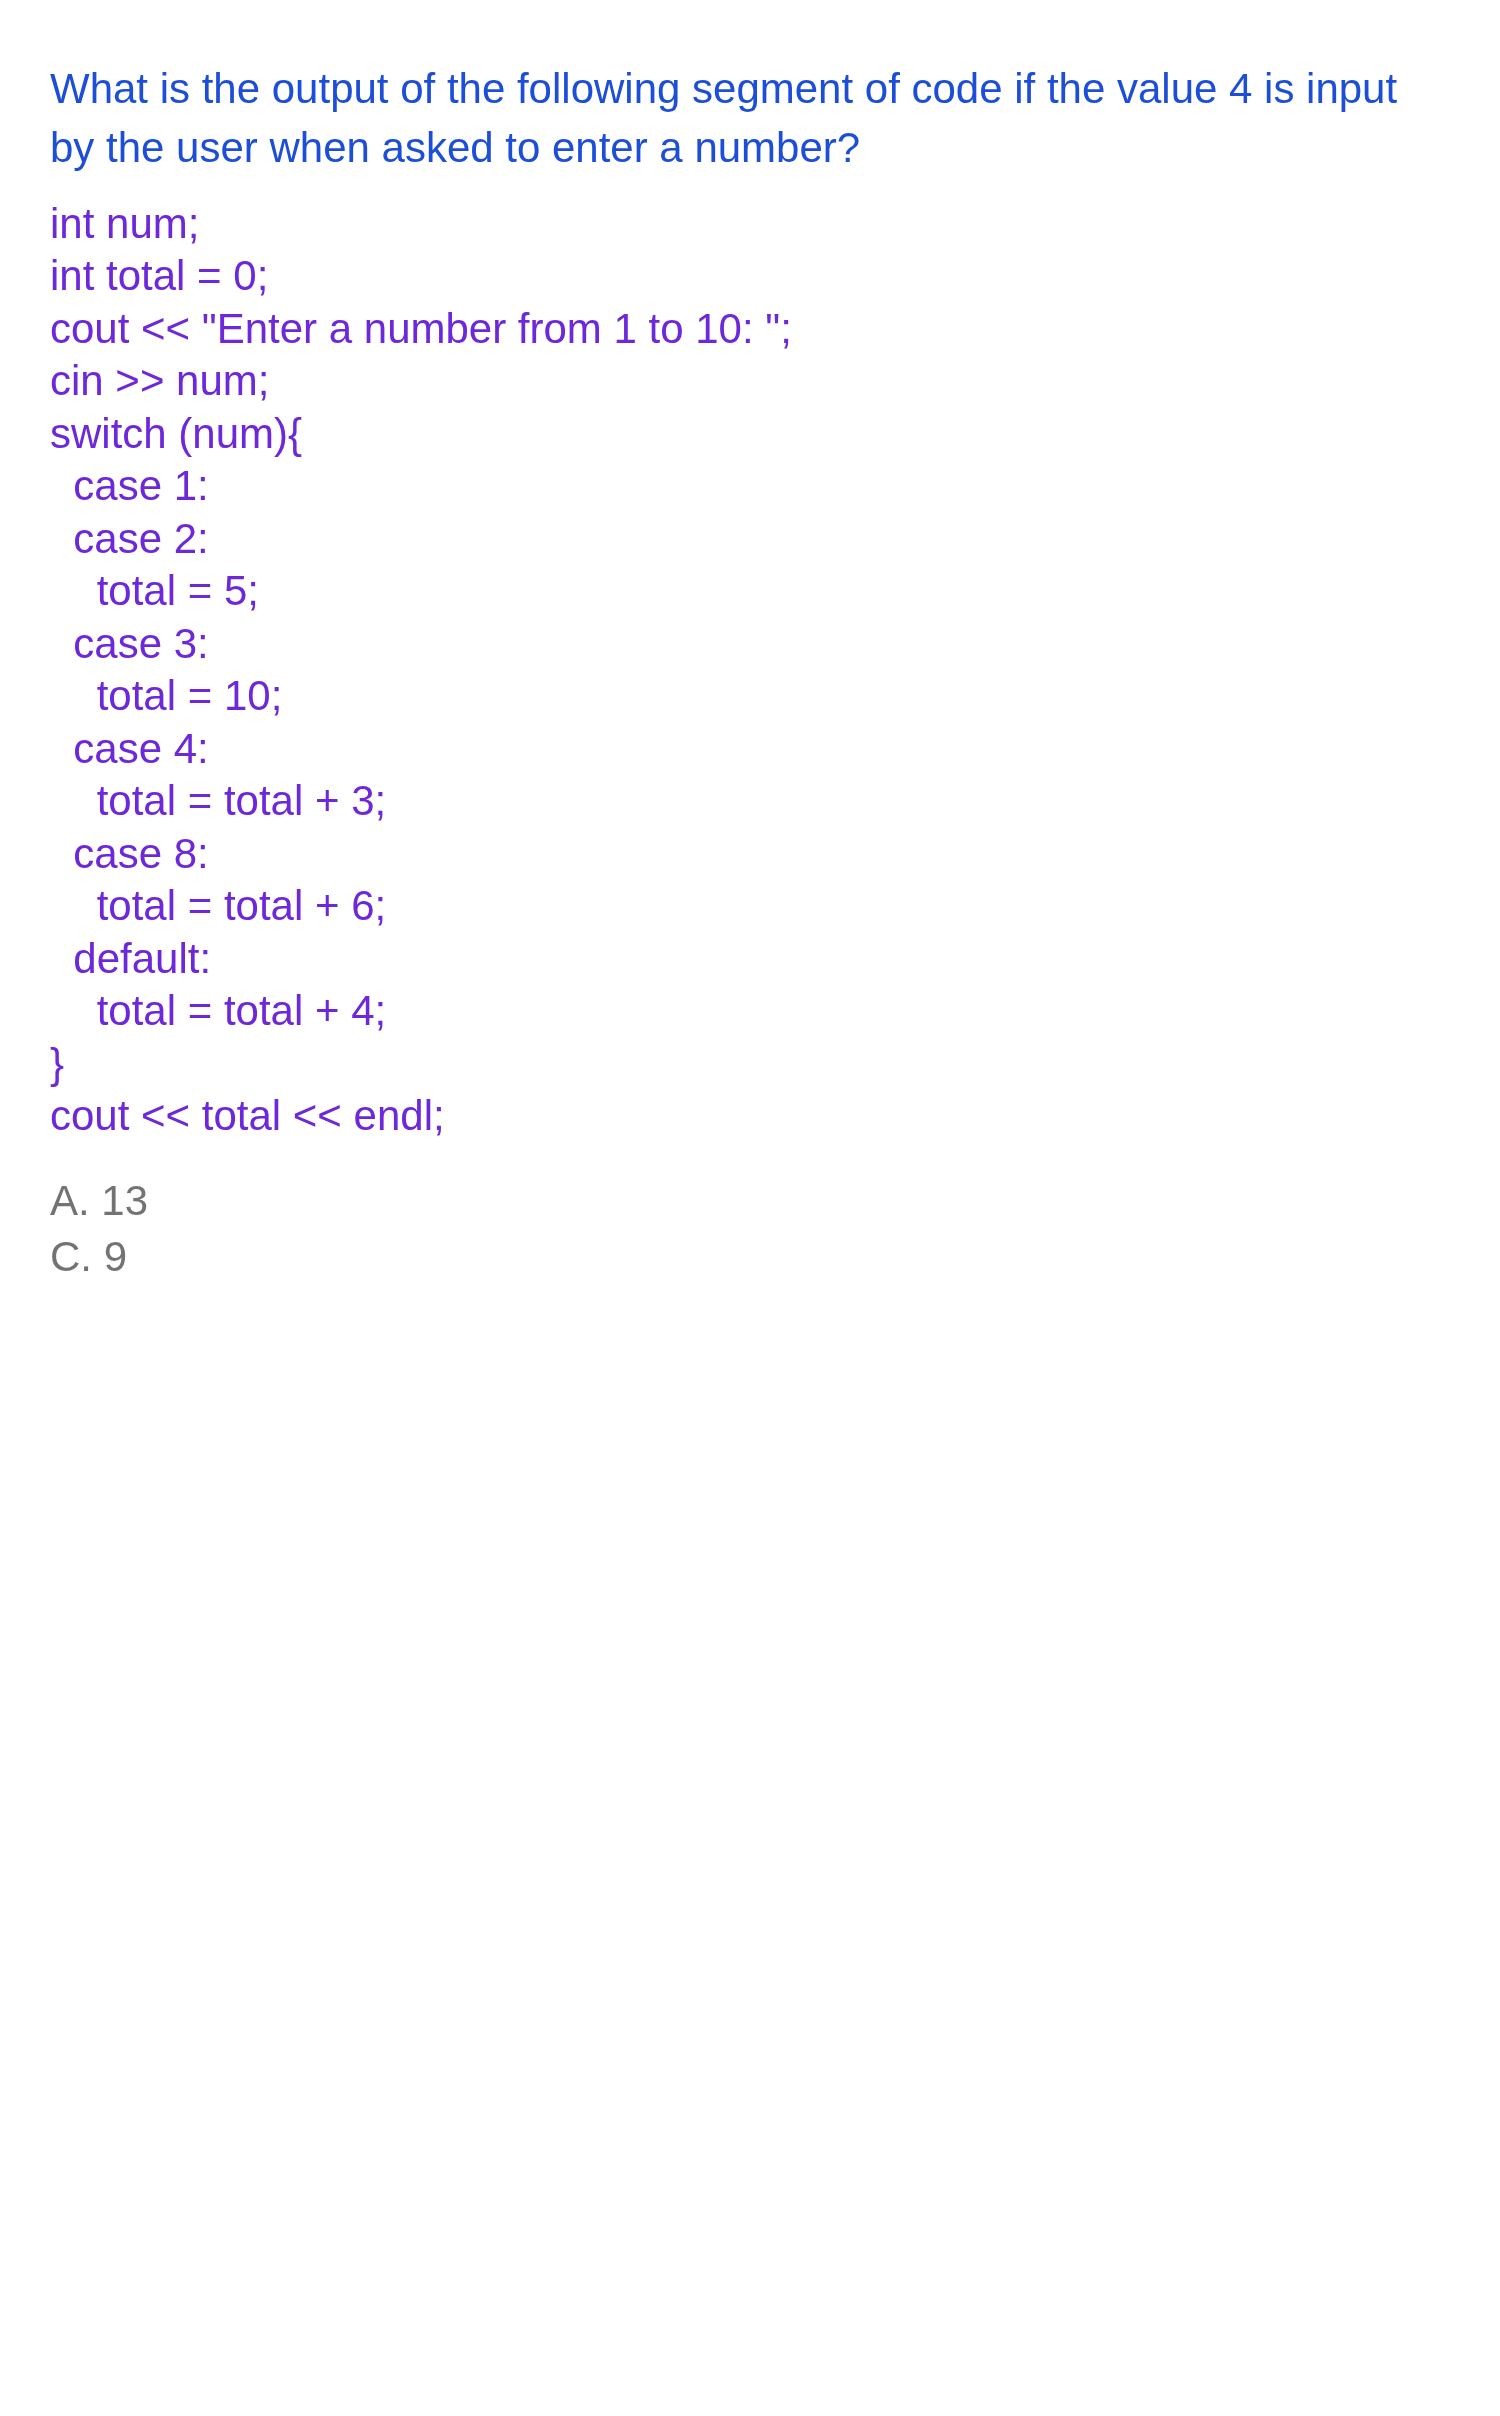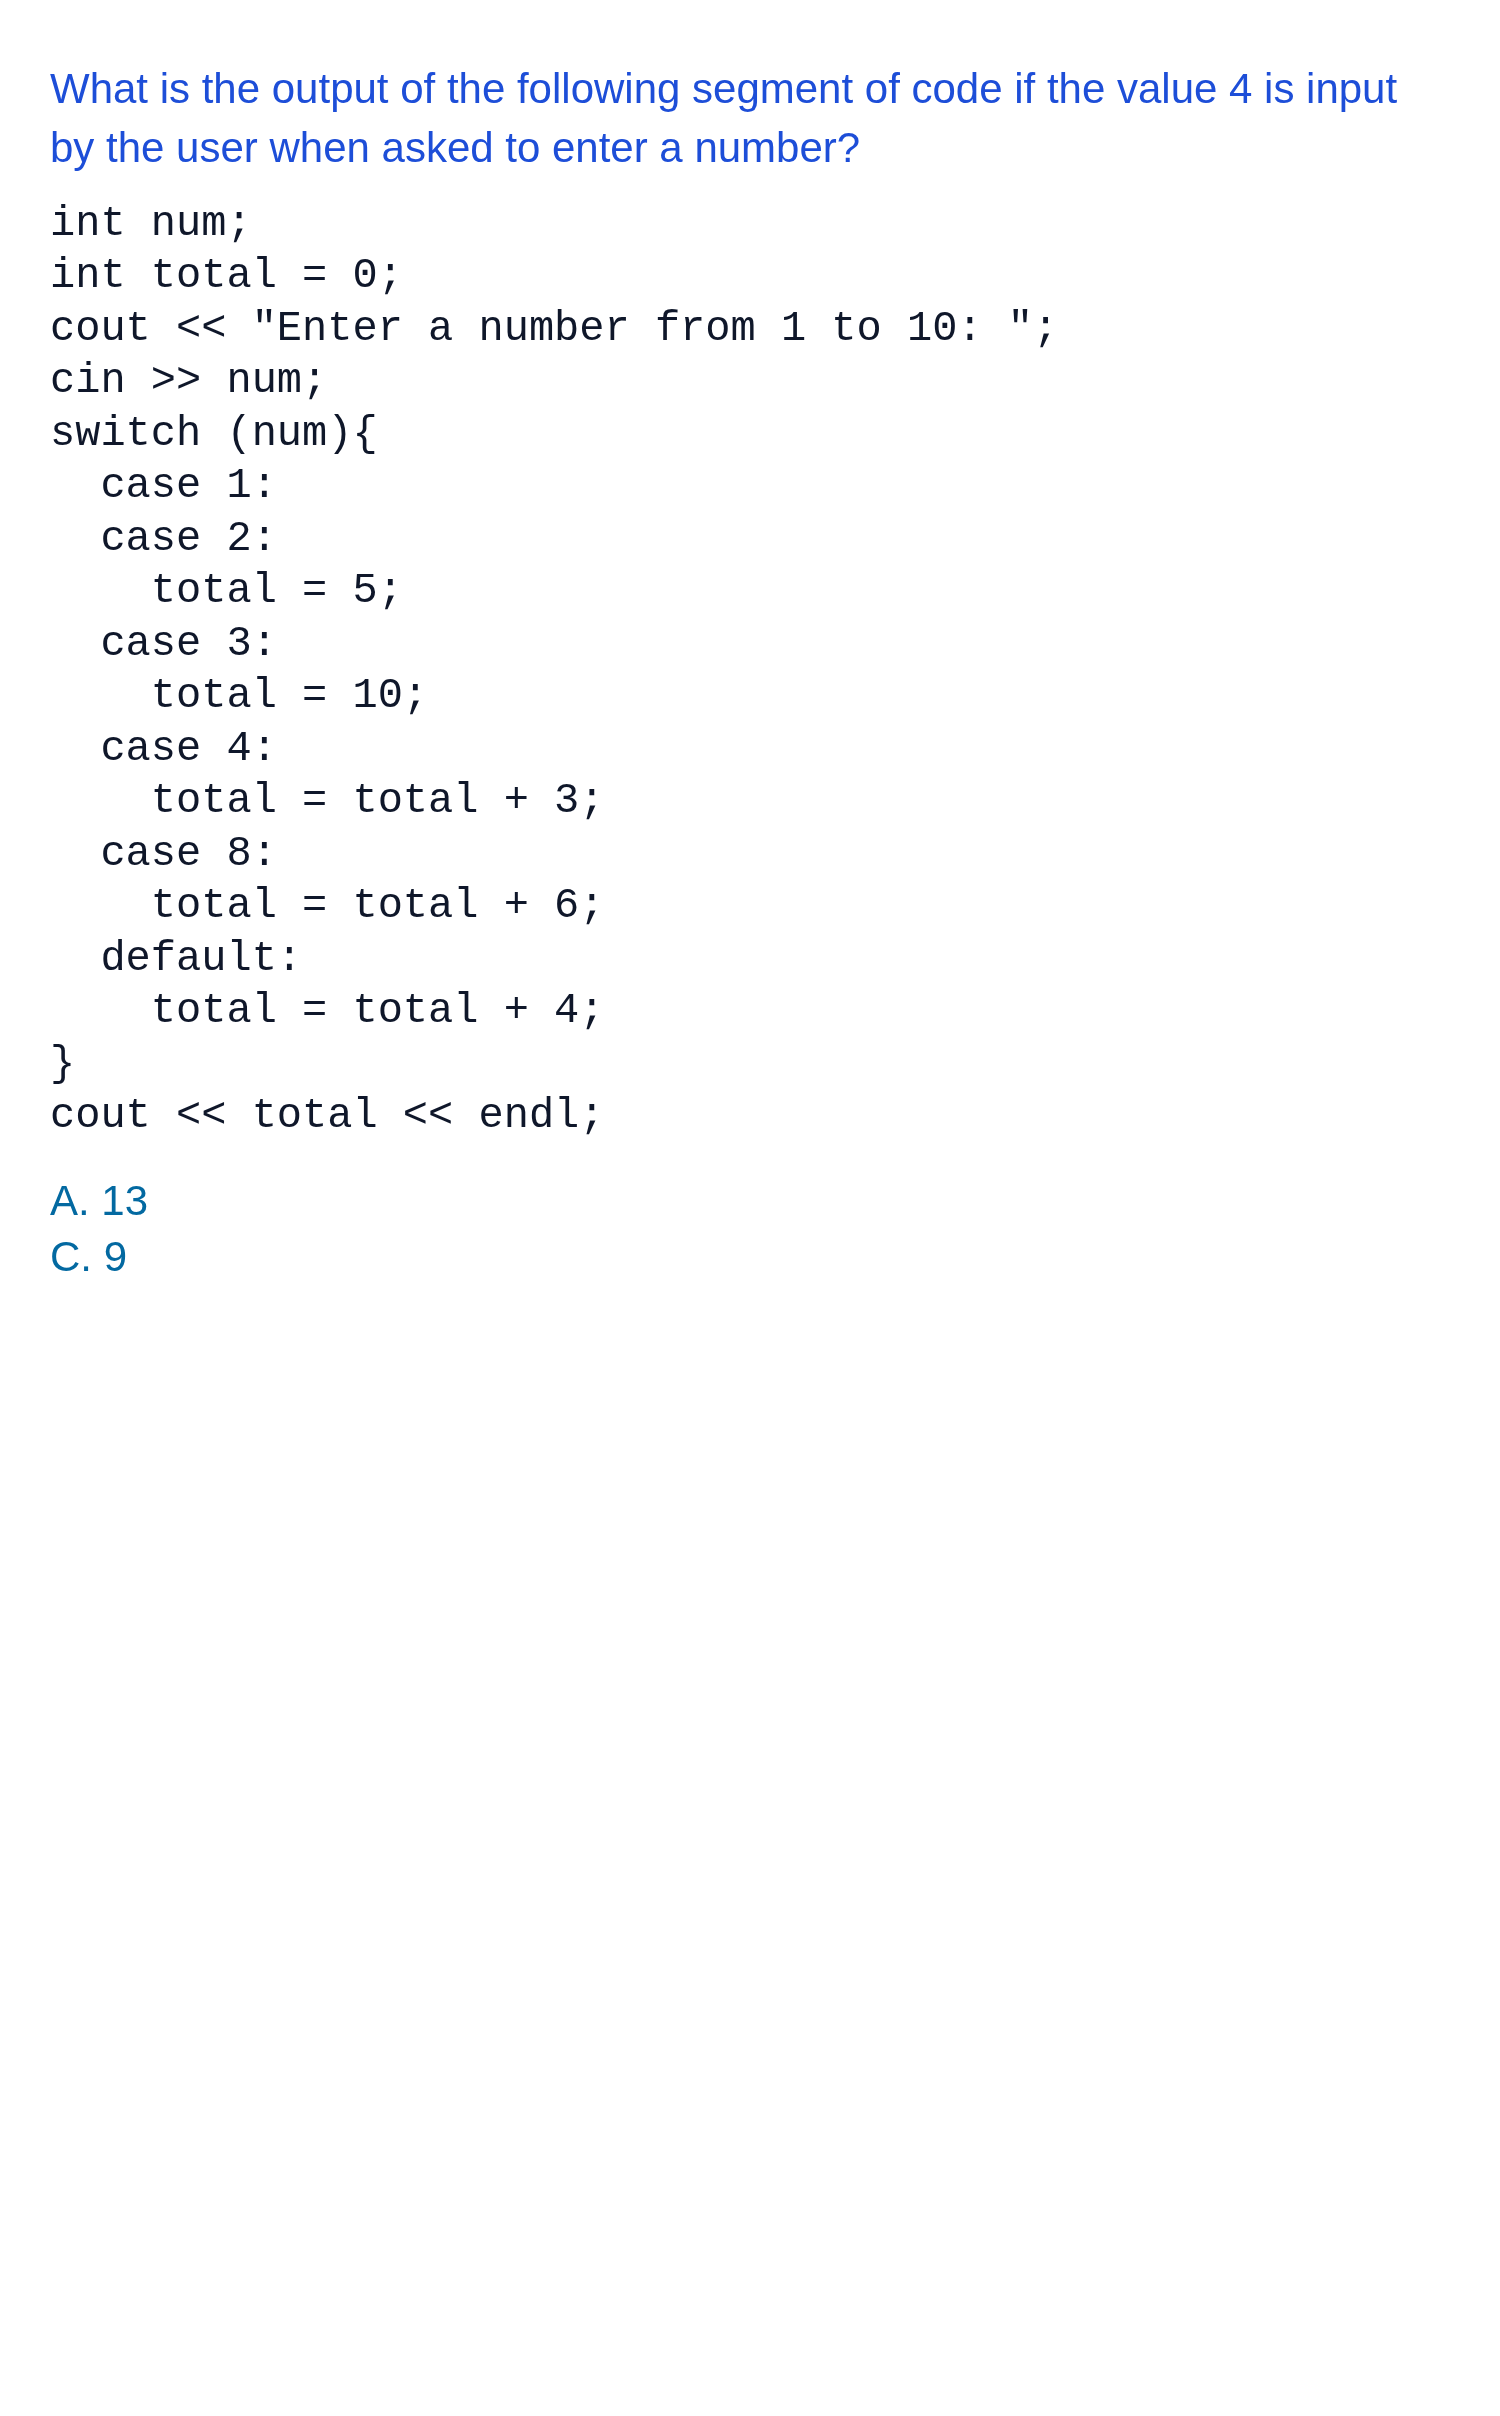--- a/index.html
+++ b/index.html
@@ -13,31 +13,31 @@
       padding: 60px 50px;
       width: 1500px;
     }
     .question-text {
       font-size: 42px;
       line-height: 1.4;
       color: #1d4ed8;
       margin-bottom: 20px;
     }
     .code-block {
-      font-family: Liberation Mono, monospace;
+      font-family: Liberation Sans, sans-serif;
       font-size: 42px;
       line-height: 1.25;
-      color: #0f172a;
+      color: #6d28d9;
       white-space: pre;
       margin-bottom: 30px;
     }
     .answer-options {
       font-size: 42px;
       line-height: 1.35;
-      color: #0369a1;
+      color: #737373;
     }
     .answer-option {
       display: block;
     }
   </style>
 </head>
 <body>
 
 <div class="question-text">What is the output of the following segment of code if the value 4 is input by the user when asked to enter a number?</div>
 

